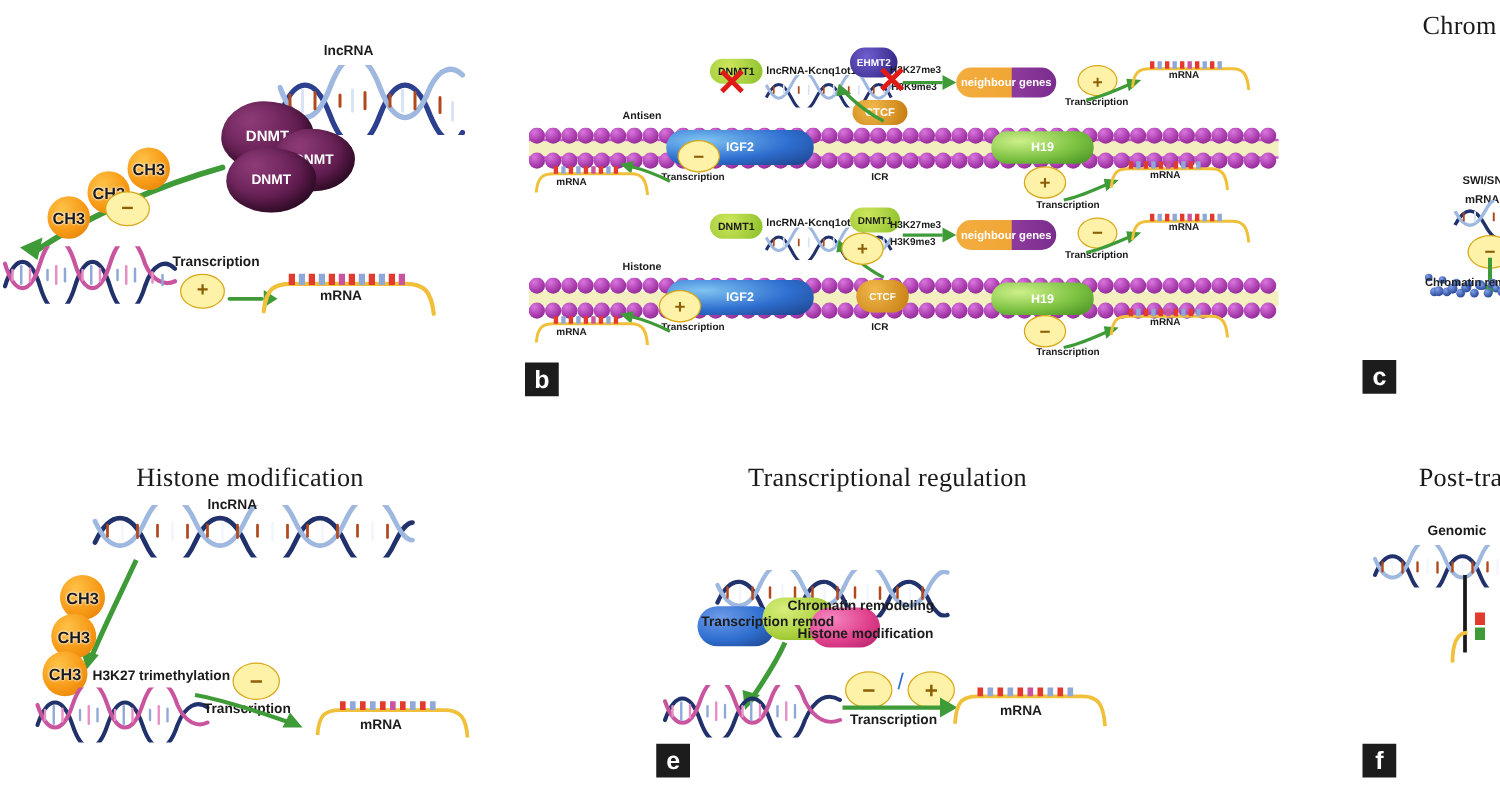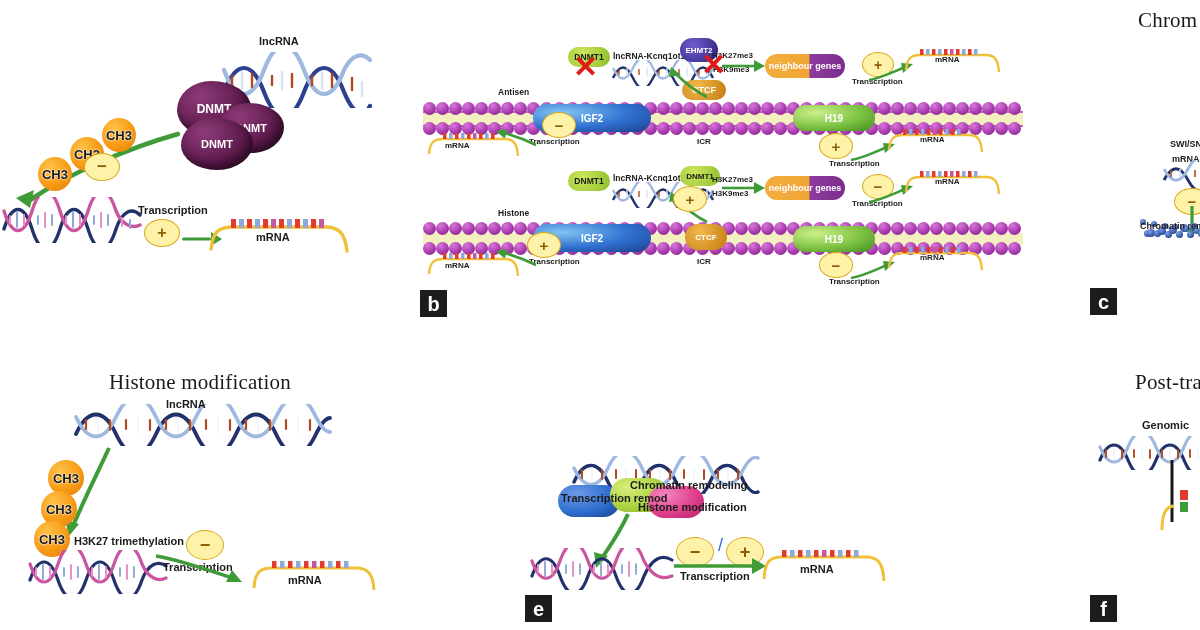--- a/index.html
+++ b/index.html
@@ -782,20 +782,21 @@
             <rect x="80" y="9" width="4.5" height="7" fill="#8fa8d8"></rect>
           <rect x="88" y="9" width="4.5" height="7" fill="#e23b2e"></rect>
             <rect x="96" y="9" width="4.5" height="7" fill="#8fa8d8"></rect>
         </g>
       </svg>
       <div class="lab" style="left:288px;top:215px;font-size:11px;">mRNA</div>
     </div>
   </div>
 
   <div class="panel" style="left:500px;top:360px;width:420px;height:270px;">
+    <div class="ptitle" style="top:10px;">Transcriptional regulation</div>
     <div class="plabel" style="left:25px;top:235px;">e</div>
     <div class="art">
 
       <svg class="helix" style="left:70px;top:96px;" width="190" height="38">
         <path d="M4,26 C14,4 28,4 38,26 C48,48 62,48 72,26 C82,4 96,4 106,26 C116,48 130,48 140,26 C150,4 164,4 174,26 C180,36 184,38 188,36" fill="none" stroke="#21316b" stroke-width="3.4" stroke-linecap="round"></path>
         <path d="M4,12 C14,34 28,34 38,12 C48,-10 62,-10 72,12 C82,34 96,34 106,12 C116,-10 130,-10 140,12 C150,34 164,34 174,12 C180,2 184,0 188,2" fill="none" stroke="#9fb8e0" stroke-width="3.4" stroke-linecap="round"></path>
         <g stroke-width="2" stroke-linecap="round">
           <line x1="12" y1="22" x2="12" y2="14" stroke="#b04a1e"></line>
             <line x1="22" y1="25" x2="22" y2="12" stroke="#f3f7fd"></line>
           <line x1="32" y1="23" x2="32" y2="14" stroke="#b04a1e"></line>

